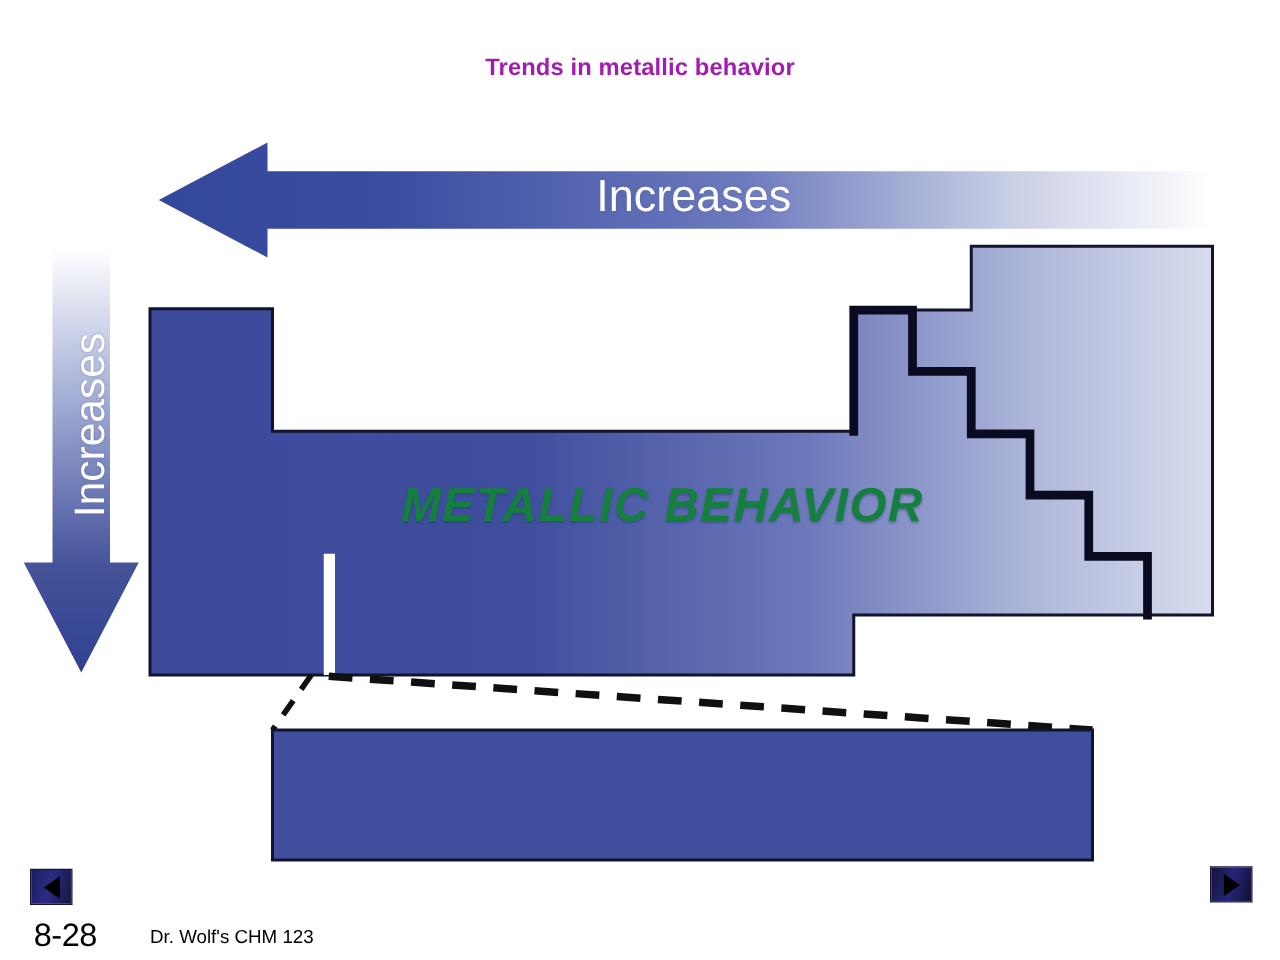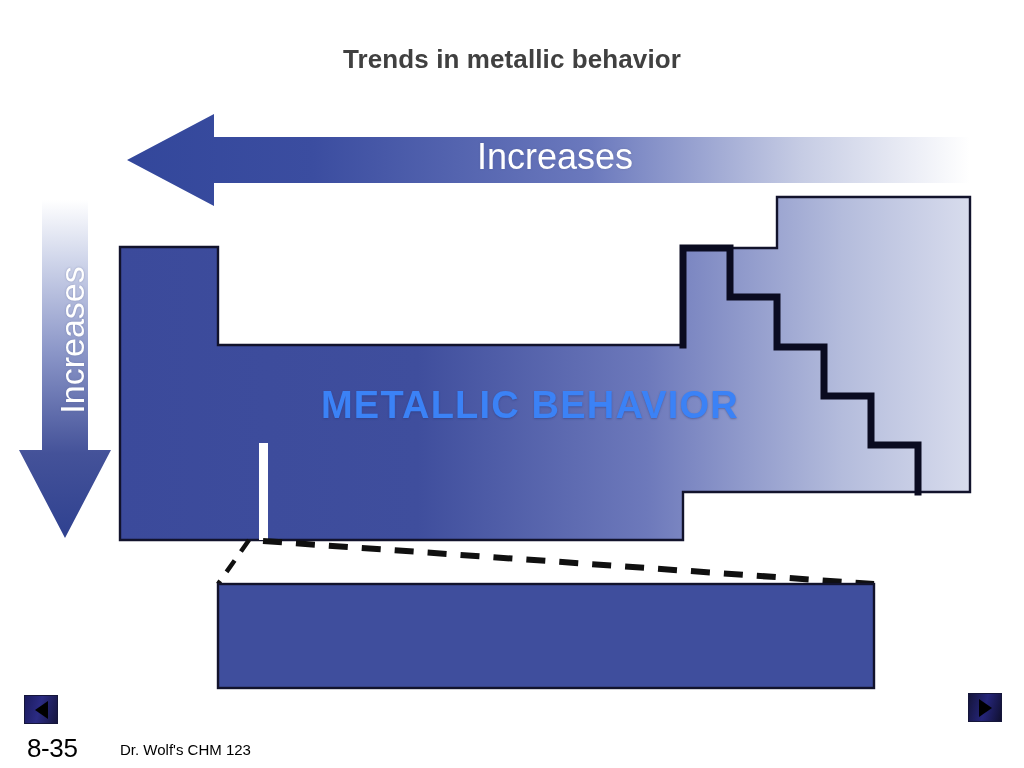--- a/index.html
+++ b/index.html
@@ -20,23 +20,23 @@
     overflow: hidden;
   }
 
   
   #slide-title {
     position: absolute;
     left: 0;
     top: 44px;
     width: 1024px;
     text-align: center;
-    font-size: 26px;
+    font-size: 19px;
     font-weight: bold;
-    color: #404040;
+    color: #a21caf;
     letter-spacing: 0.1px;
   }
 
   
   #diagram {
     position: absolute;
     left: 0;
     top: 0;
     width: 1024px;
     height: 768px;
@@ -71,24 +71,25 @@
 
   
   #metallic-caption {
     position: absolute;
     left: 200px;
     top: 384px;
     width: 660px;
     text-align: center;
     font-size: 38px;
     font-weight: bold;
-    color: #3b82f6;
+    color: #15803d;
     letter-spacing: 1.2px;
     text-shadow: 0 1px 2px rgba(40,55,120,0.45);
     user-select: none;
+    font-style: italic;
   }
 
   
   #page-number {
     position: absolute;
     left: 27px;
     top: 733px;
     font-size: 26px;
     color: #000000;
     letter-spacing: -0.4px;
@@ -211,17 +212,17 @@
   <div id="metallic-caption">METALLIC BEHAVIOR</div>
 
   <div id="nav-prev" class="nav-button">
     <span class="nav-tri left"></span>
   </div>
 
   <div id="nav-next" class="nav-button">
     <span class="nav-tri right"></span>
   </div>
 
-  <div id="page-number">8-35</div>
+  <div id="page-number">8-28</div>
 
   <div id="course-credit">Dr. Wolf's CHM 123</div>
 
 </div>
 
 </body></html>

